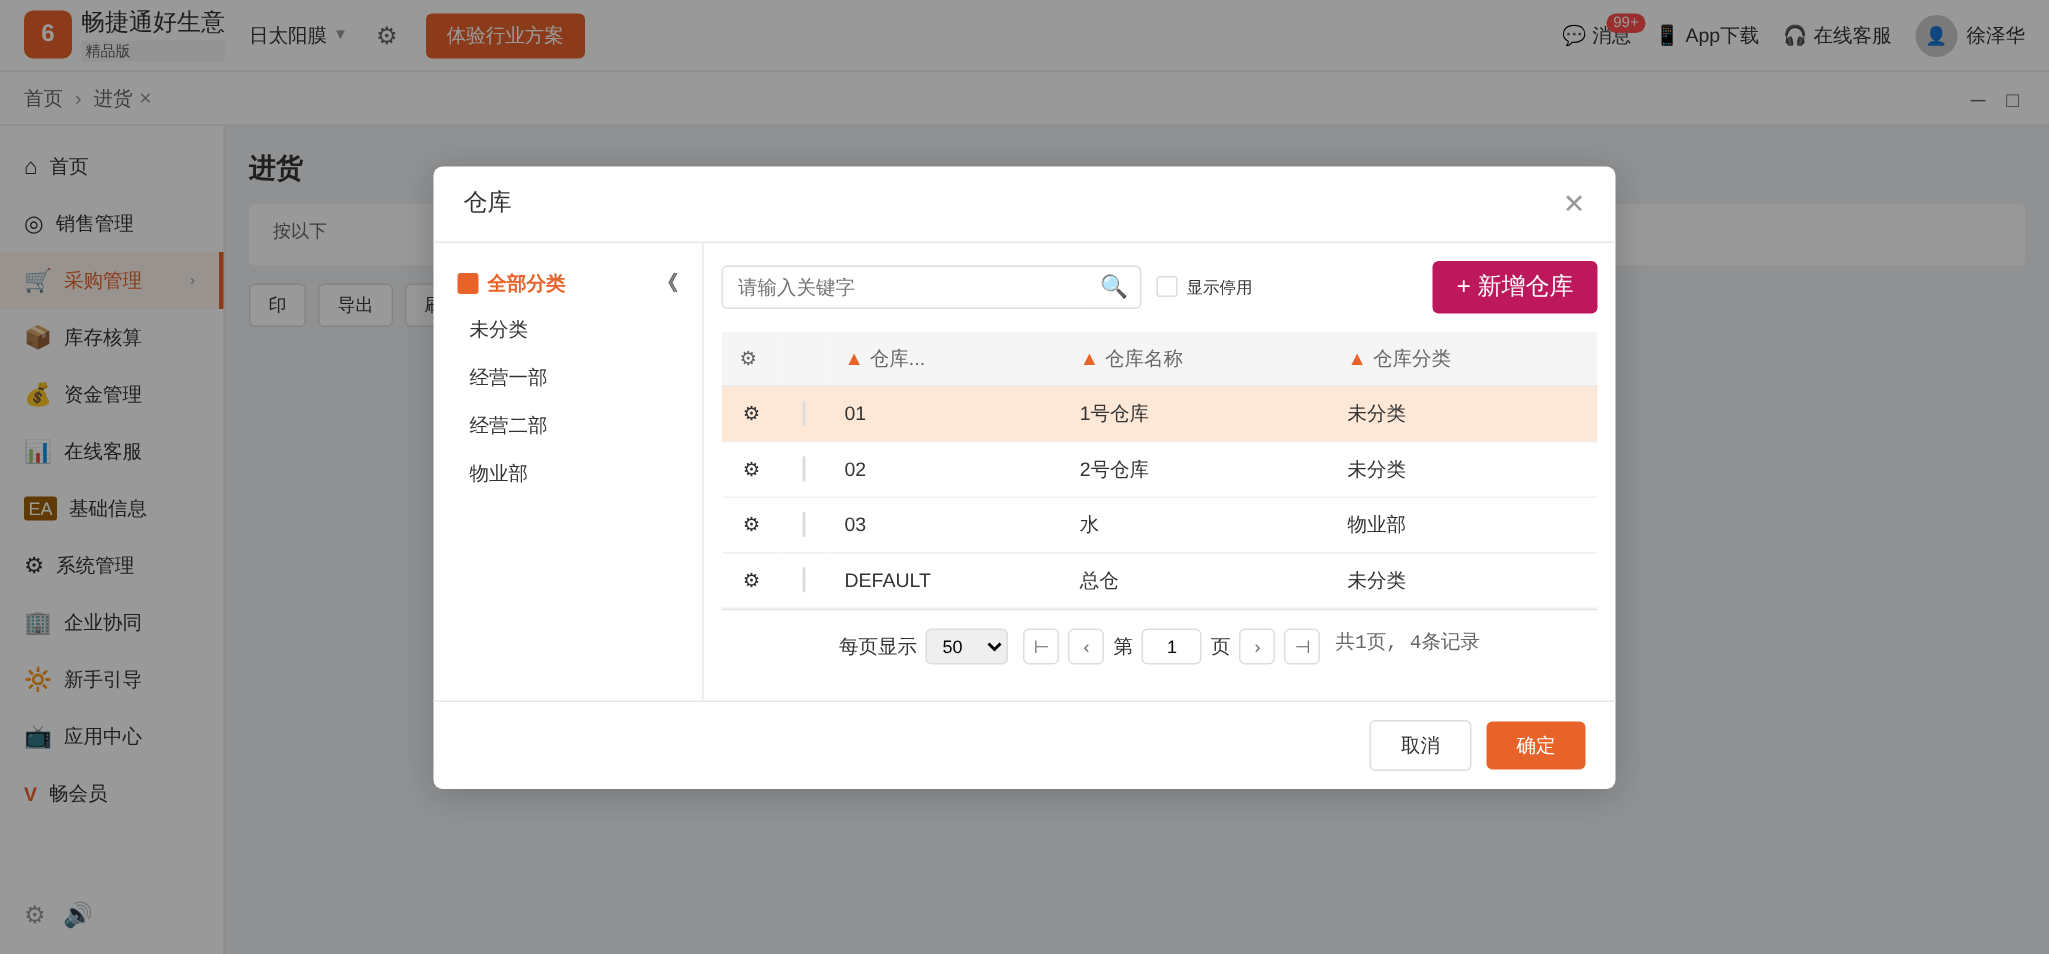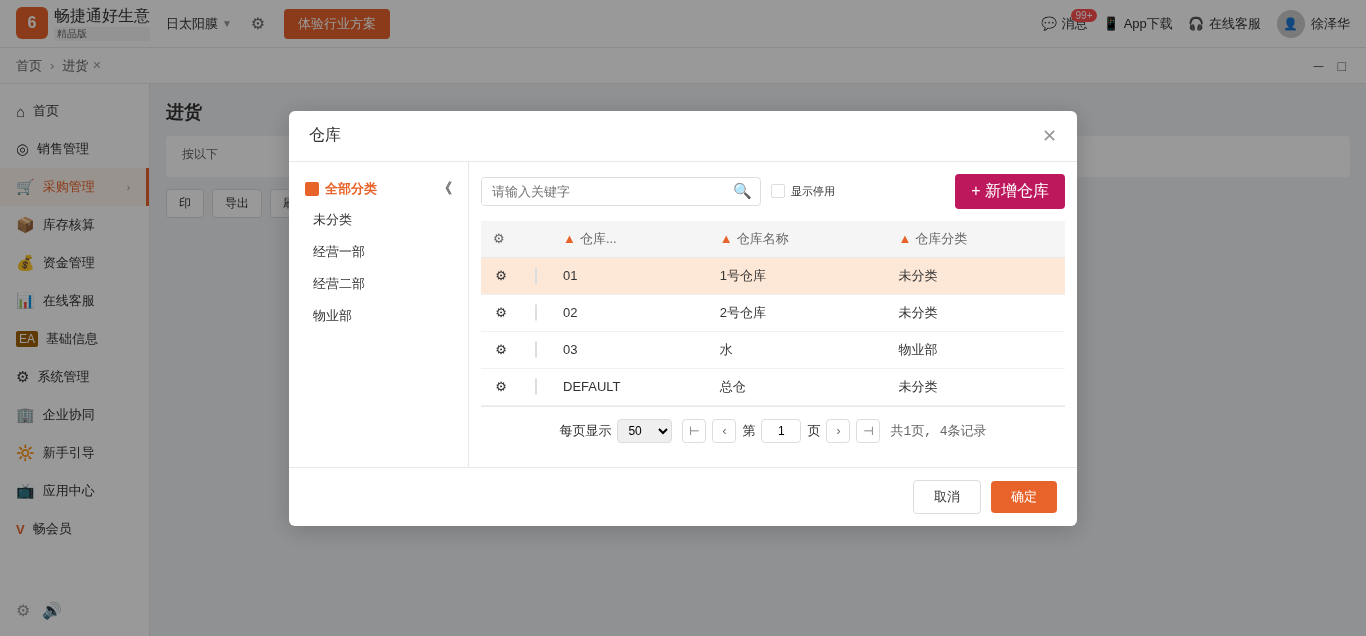--- a/index.html
+++ b/index.html
@@ -79,21 +79,21 @@
     .data-table { width: 100%; border-collapse: collapse; font-size: 13px; }
     .data-table thead tr { background: #f5f5f5; }
     .data-table th { padding: 9px 12px; text-align: left; color: #666; font-weight: normal; border-bottom: 1px solid #e8e8e8; white-space: nowrap; }
     .data-table td { padding: 9px 12px; border-bottom: 1px solid #f0f0f0; color: #333; }
     .data-table tr.highlighted { background: #fde8d8; }
     .th-gear { width: 40px; text-align: center; }
     .th-check { width: 30px; text-align: center; }
     .col-sort { display: inline-flex; align-items: center; gap: 4px; }
 
     
-    .pagination { display: flex; align-items: center; justify-content: center; gap: 10px; padding: 12px; border-top: 1px solid #e8e8e8; margin-top: auto; font-size: 13px; color: #333; }
+    .pagination { display: flex; justify-content: center; gap: 10px; padding: 12px; border-top: 1px solid #e8e8e8; margin-top: auto; font-size: 13px; color: #333; }
     .page-per { display: flex; align-items: center; gap: 6px; }
     .page-select { border: 1px solid #ddd; border-radius: 4px; padding: 3px 6px; font-size: 12px; cursor: pointer; }
     .page-nav { display: flex; align-items: center; gap: 6px; }
     .page-btn { width: 24px; height: 24px; display: flex; align-items: center; justify-content: center; border: 1px solid #ddd; border-radius: 4px; cursor: pointer; color: #666; font-size: 12px; background: #fff; }
     .page-input { width: 40px; height: 24px; border: 1px solid #ddd; border-radius: 4px; text-align: center; font-size: 12px; outline: none; }
     .page-info { color: #666; font-family: Liberation Mono, monospace; }
 
     
     .modal-footer { display: flex; align-items: center; justify-content: flex-end; gap: 10px; padding: 12px 20px; border-top: 1px solid #e8e8e8; }
     .cancel-btn { padding: 7px 20px; border: 1px solid #ddd; background: #fff; border-radius: 4px; color: #333; cursor: pointer; font-size: 13px; }

